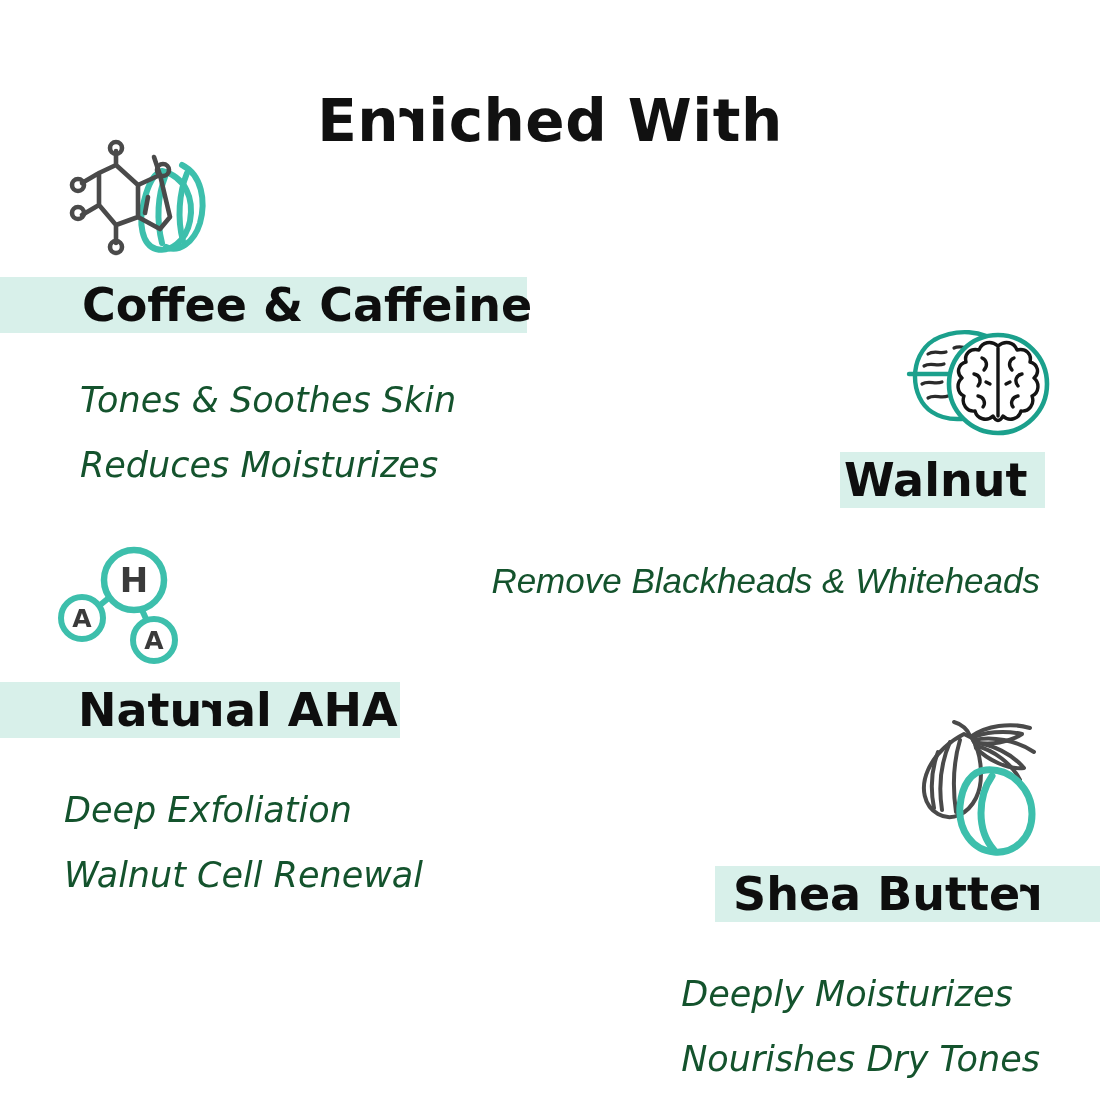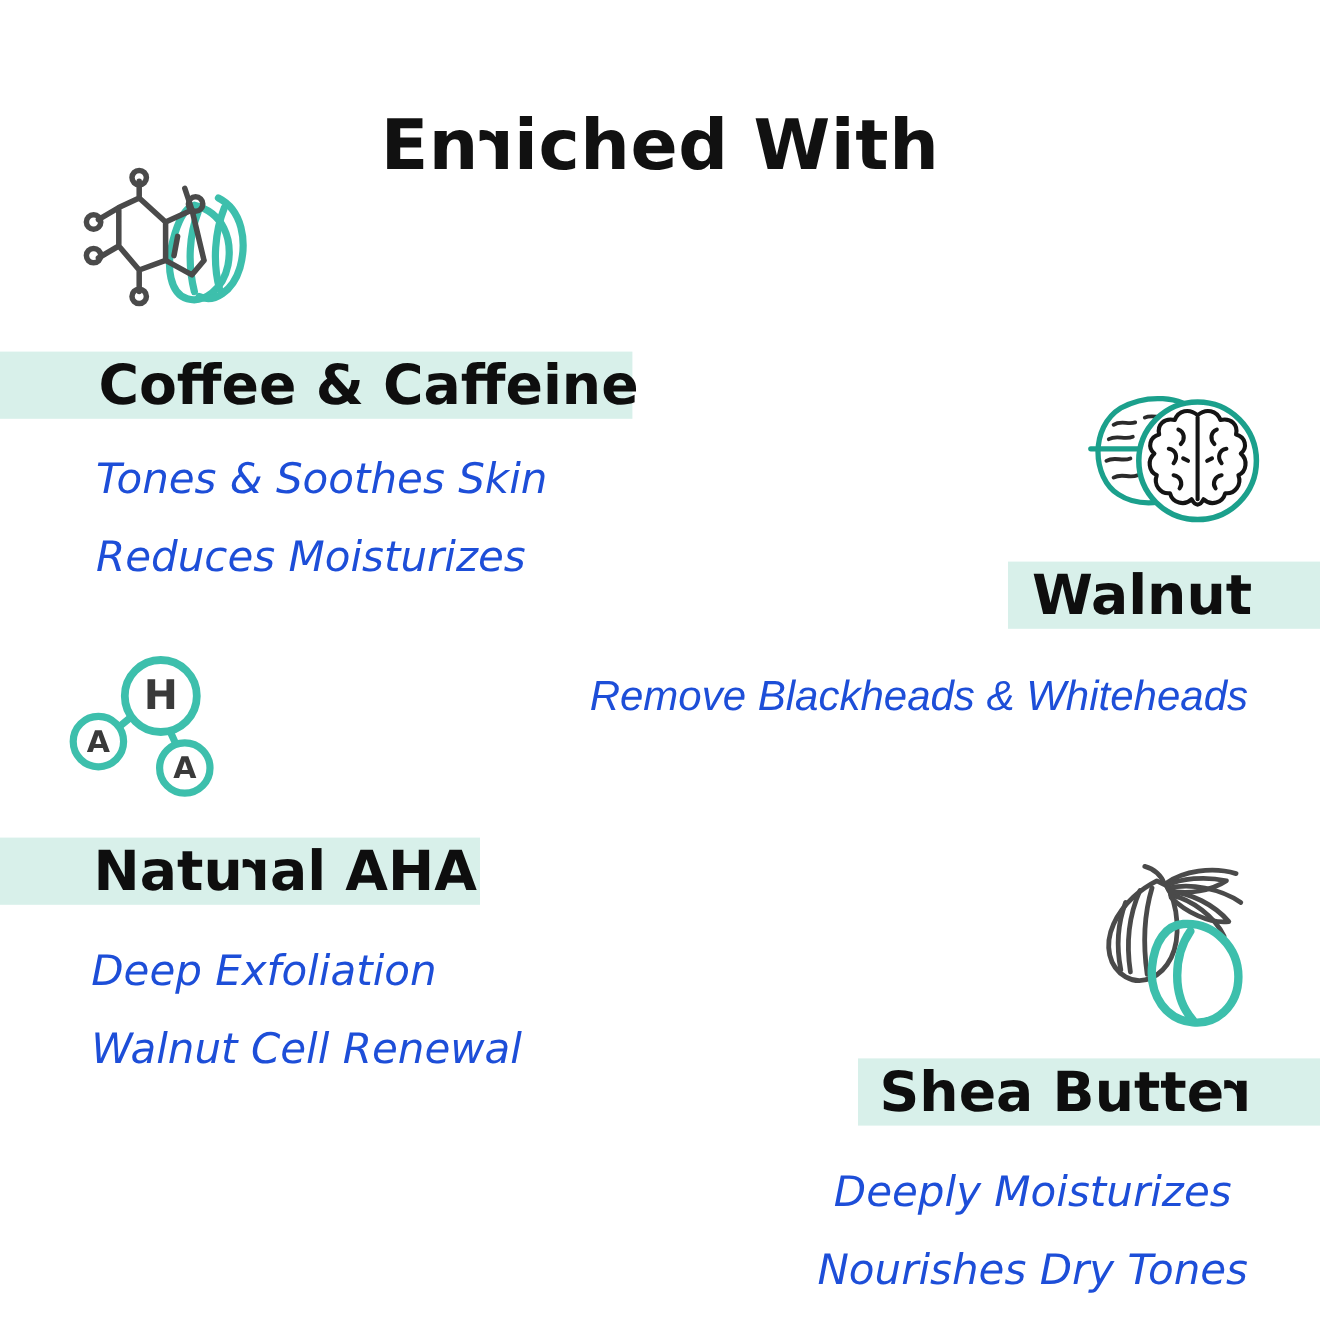--- a/index.html
+++ b/index.html
@@ -31,62 +31,61 @@
   }
 
   .icon-wrap{position:absolute;}
 
   .heading-band{
     position:absolute;
     background:#d8f0ea;
     display:flex;
     align-items:center;
     height:56px;
-    margin-top:16px;
   }
   .heading-band .htext{
     font-family:"DejaVu Sans", sans-serif;
     font-weight:700;
     font-size:46px;
     line-height:1;
     color:#0e0e0e;
     letter-spacing:0px;
     white-space:nowrap;
   }
   .rev-r{display:inline-block;transform:scaleX(-1);}
 
   .lines{
     position:absolute;
     font-family:"DejaVu Sans", sans-serif;
     font-style:italic;
     font-size:35px;
-    color:#1d4ed8;
+    color:#14532d;
     line-height:1.86;
     white-space:nowrap;
   }
-  .lines.right{text-align:center;}
+  .lines.right{text-align:left;}
   .lines.narrow{
     font-family:"Liberation Sans Narrow","Liberation Sans",sans-serif;
   }
 
   
   
   #coffee-icon{left:66px;top:143px;width:140px;height:120px;}
   #coffee-band{left:0px;top:277px;width:527px;padding-left:82px;box-sizing:border-box;}
   #coffee-lines{left:80px;top:368px;}
 
   
   #walnut-icon{left:898px;top:326px;width:152px;height:112px;}
-  #walnut-band{left:840px;top:452px;width:260px;padding-left:20px;box-sizing:border-box;}
+  #walnut-band{left:840px;top:452px;width:205px;padding-left:4px;box-sizing:border-box;}
   #walnut-lines{right:60px;top:548px;}
 
   
   #aha-icon{left:58px;top:546px;width:130px;height:118px;}
   #aha-band{left:0px;top:682px;width:400px;padding-left:78px;box-sizing:border-box;}
-  #aha-lines{left:76px;top:778px;}
+  #aha-lines{left:64px;top:778px;}
 
   
   #shea-icon{left:900px;top:718px;width:150px;height:140px;}
   #shea-band{left:715px;top:866px;width:385px;padding-left:18px;box-sizing:border-box;}
   #shea-lines{right:60px;top:962px;}
 
   svg{display:block;overflow:visible;}
 </style>
 </head>
 <body>

